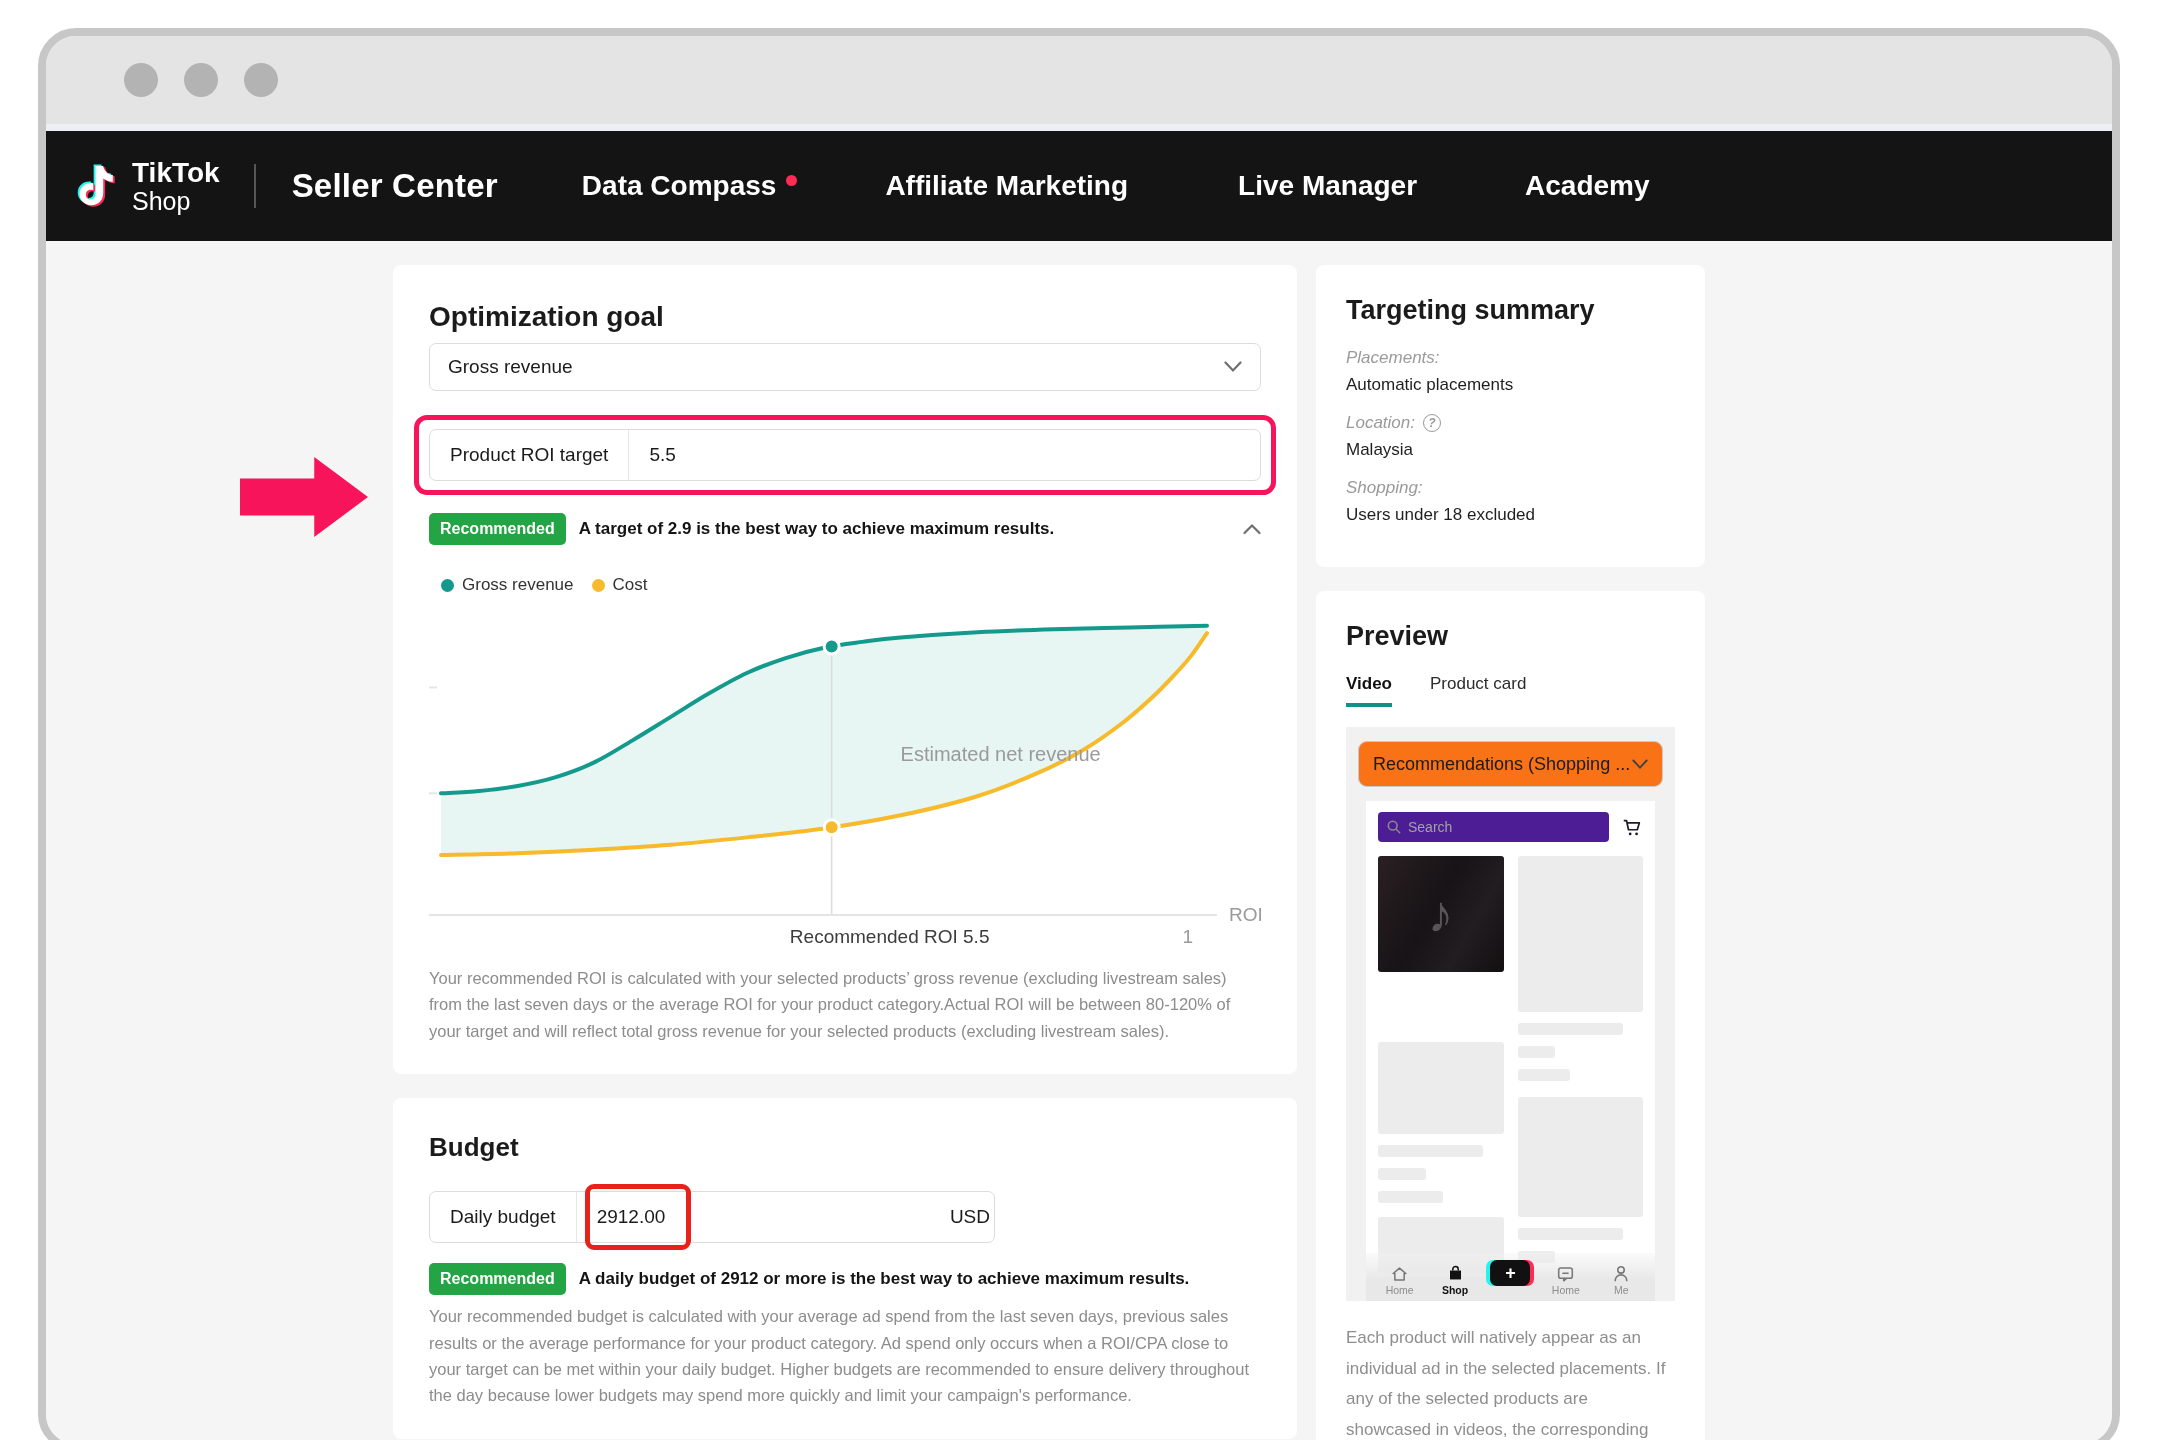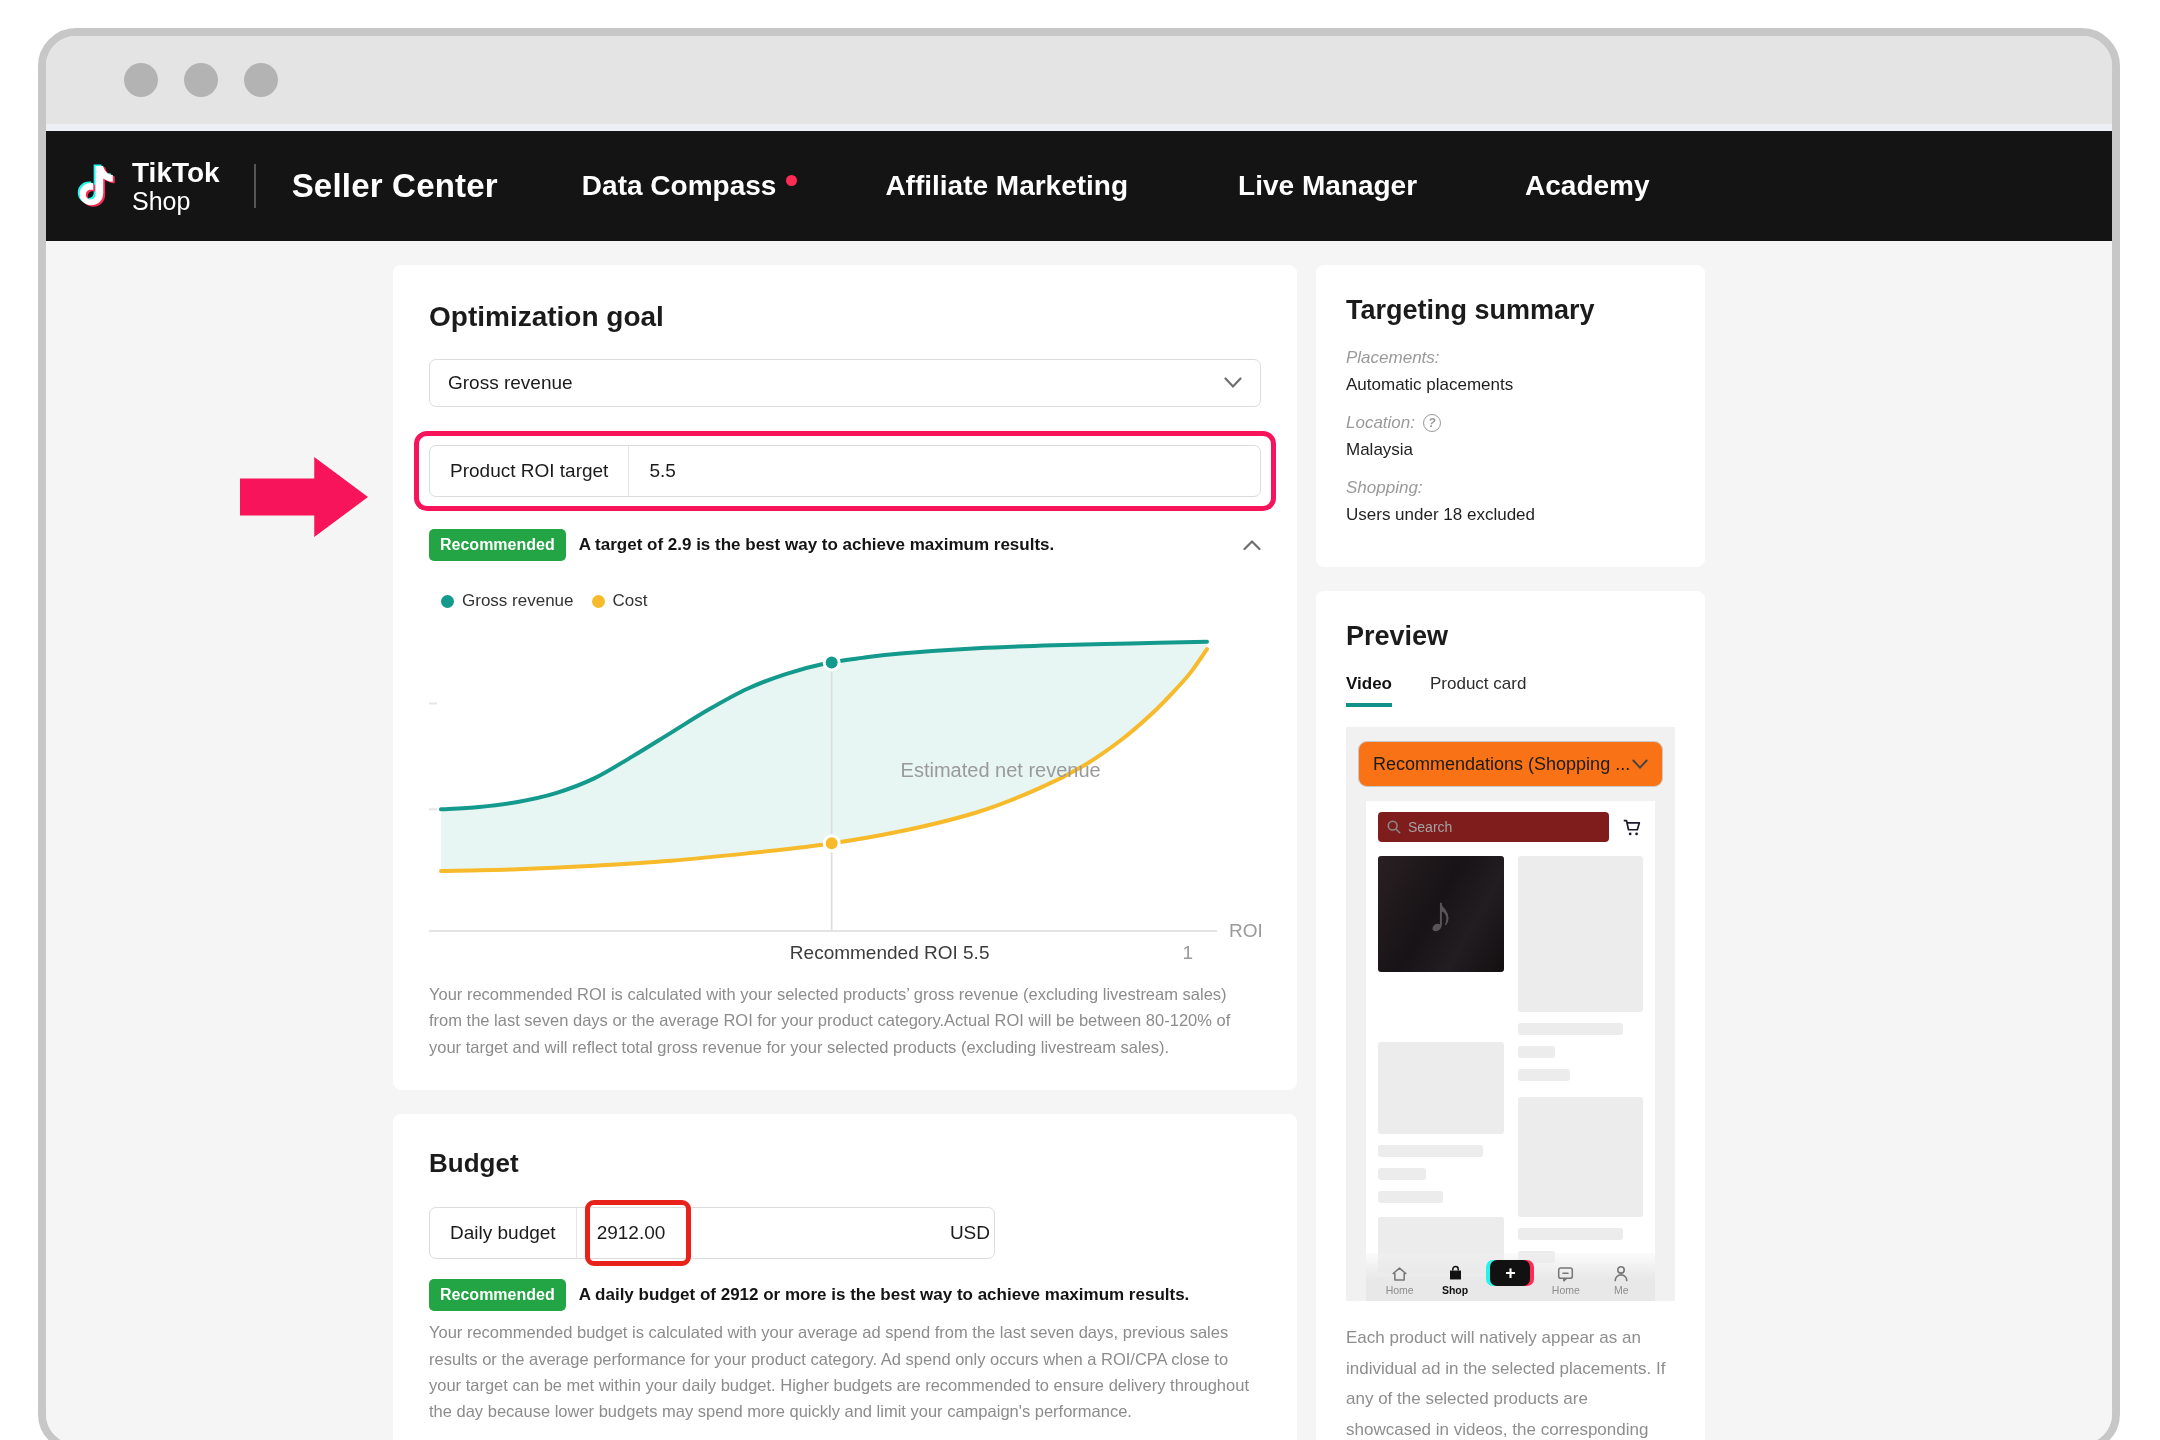--- a/index.html
+++ b/index.html
@@ -25,21 +25,21 @@
   .nav-item.i3 { margin-left:108px; }
   .nav-dot { width:11px; height:11px; border-radius:50%; background:var(--tiktok-red,#fe2c55); margin-top:-12px; }
   
   .content { position:relative; width:100%; height:1219px; background:#f5f5f5; }
   .main-col { position:absolute; left:347px; top:24px; width:904px; }
   .side-col { position:absolute; left:1270px; top:24px; width:389px; }
   .card { background:#fff; border-radius:8px; }
   .card + .card { margin-top:24px; }
   
   .card-opt { padding:36px 36px 30px; position:relative; overflow:visible; }
-  .h-opt { font-size:28px; font-weight:700; color:#1b1b1b; margin-bottom:26px; }
+  .h-opt { font-size:28px; font-weight:700; color:#1b1b1b; margin-bottom:10px; }
   .sub { font-size:17.5px; color:#8a8a8a; margin-bottom:30px; }
   .select-box { height:48px; border:1.5px solid #dcdcdc; border-radius:7px; display:flex; align-items:center;
                 padding:0 18px; font-size:19px; color:#1b1b1b; background:#fff; }
   .select-box .grow { flex:1; }
   .roi-wrap { margin:24px -15px 18px; border:5px solid var(--hl-pink,#f8145a); border-radius:13px; padding:9px 10px; }
   .field-row { height:52px; border:1.5px solid #dcdcdc; border-radius:7px; display:flex; align-items:center;
                background:#fff; font-size:19px; color:#1b1b1b; overflow:visible; }
   .field-label { padding:0 20px; height:100%; display:flex; align-items:center; border-right:1.5px solid #e6e6e6; white-space:nowrap; }
   .field-value { padding:0 20px; display:flex; align-items:center; height:100%; position:relative; }
   .arrow { position:absolute; left:-153px; top:192px; width:128px; height:80px; background:var(--hl-pink,#f8145a);
@@ -70,21 +70,21 @@
   .card-preview { padding:30px 30px 26px; }
   .tabs { display:flex; gap:38px; margin-bottom:20px; }
   .tab { font-size:17px; color:#2c2c2c; padding-bottom:9px; cursor:pointer; }
   .tab.active { font-weight:700; color:#111; border-bottom:4px solid var(--accent,#12918b); }
   .preview-panel { background:#f1f1f2; padding:14px 12px 0; }
   .placement-dd { background:#f97316; border:1.5px solid #c9c9c9; border-radius:9px; height:46px; display:flex;
                   align-items:center; padding:0 14px; font-size:18px; color:#1b1b1b; margin-bottom:14px; }
   .placement-dd .grow { flex:1; white-space:nowrap; overflow:hidden; }
   .phone { background:#fff; margin:0 8px; height:500px; position:relative; overflow:hidden; padding:11px 12px 0; }
   .search-row { display:flex; align-items:center; gap:12px; margin-bottom:14px; }
-  .search-input { flex:1; background:#7f1d1d; border-radius:4px; height:30px; display:flex; align-items:center;
+  .search-input { flex:1; background:#4c1d95; border-radius:4px; height:30px; display:flex; align-items:center;
                   gap:7px; padding:0 9px; font-size:14px; color:#a3a3a3; }
   .masonry { display:flex; gap:14px; }
   .m-col { flex:1; display:flex; flex-direction:column; }
   .ph-box { background:#ececec; border-radius:3px; }
   .ph-line { background:#ececec; border-radius:3px; height:12px; margin-top:11px; }
   .thumb { height:116px; border-radius:3px; background:linear-gradient(120deg,#2a2023 0%,#171316 45%,#221d20 70%,#120f11 100%);
            display:flex; align-items:center; justify-content:center; }
   .thumb-note { color:#6e6a6c; font-size:52px; opacity:.75; }
   .phone-nav { position:absolute; left:0; right:0; bottom:0; height:48px;
                background:linear-gradient(180deg, rgba(243,243,243,.35), #e8e8e8 55%);

